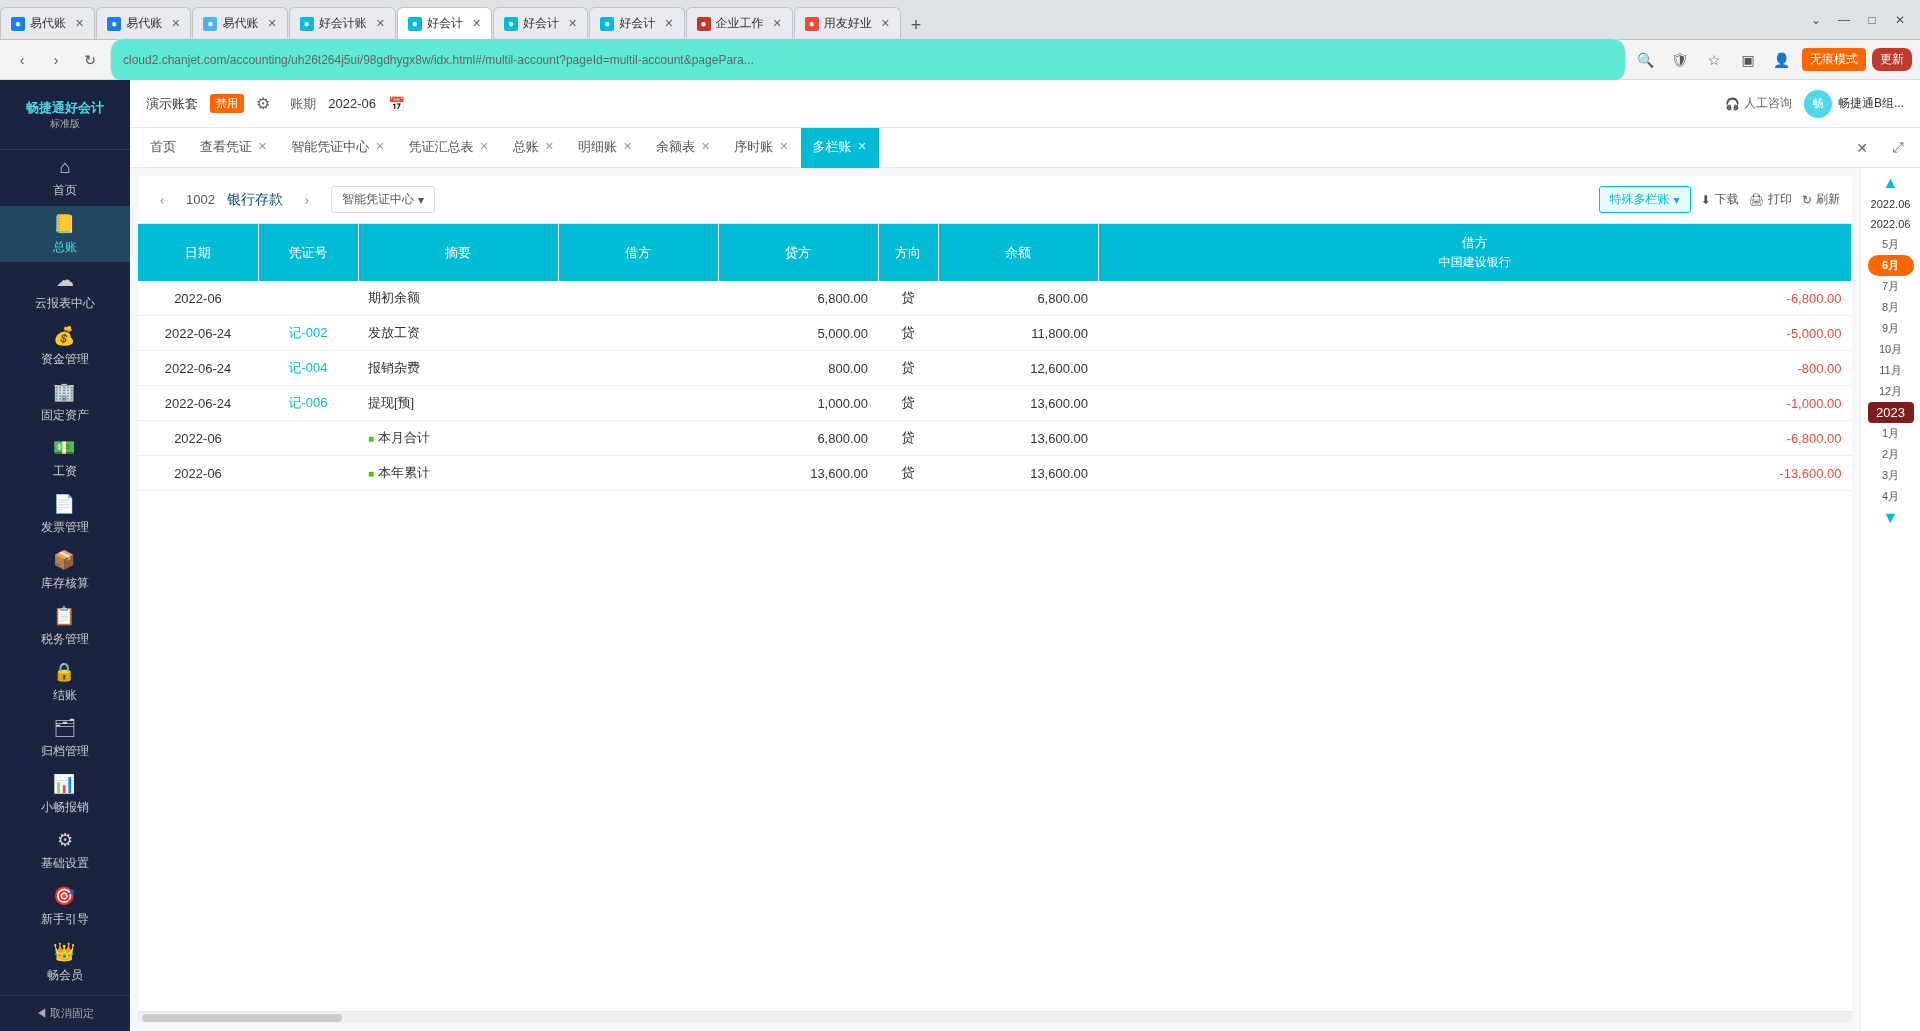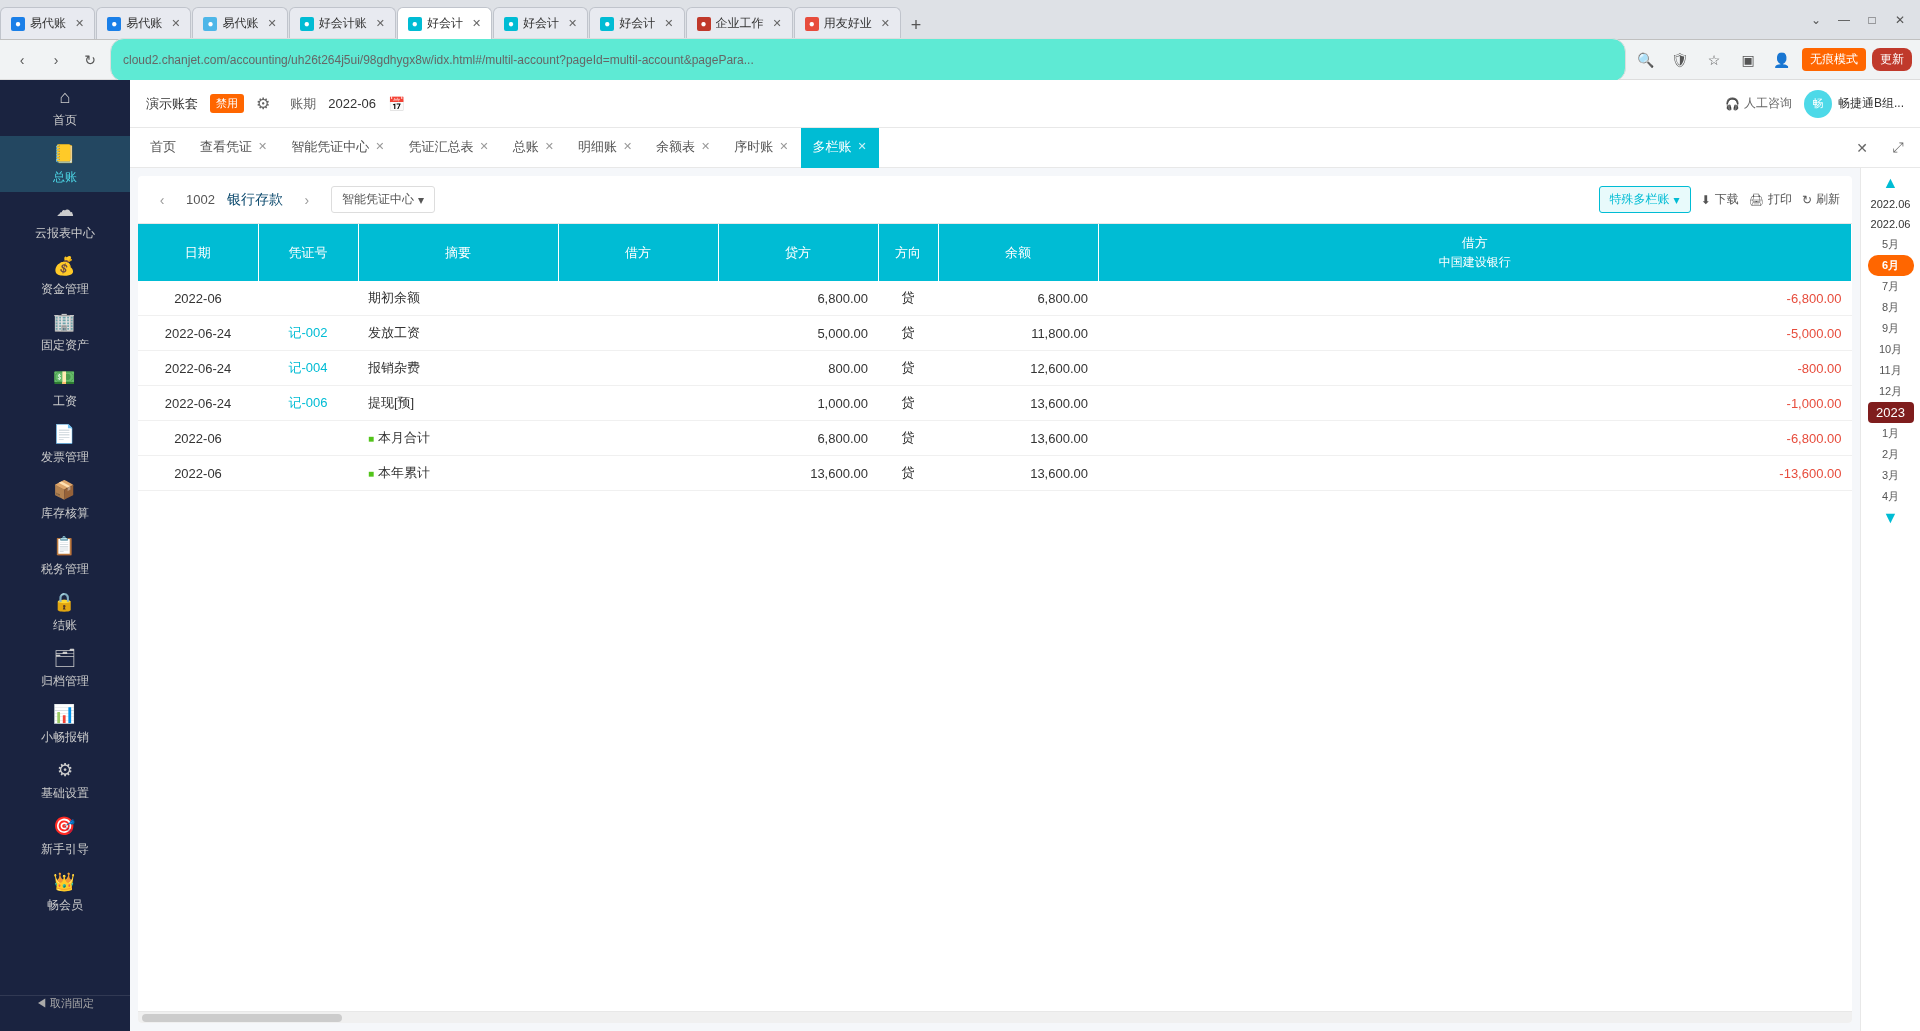--- a/index.html
+++ b/index.html
@@ -30,21 +30,21 @@
 
     
     .sidebar { width: 130px; background: #1a2340; color: white; display: flex; flex-direction: column; overflow: hidden; flex-shrink: 0; }
     .sidebar-logo { height: 70px; display: flex; flex-direction: column; align-items: center; justify-content: center; border-bottom: 1px solid rgba(255,255,255,0.1); padding: 8px; }
     .sidebar-logo-title { font-size: 13px; font-weight: bold; color: #4dd9e8; }
     .sidebar-logo-sub { font-size: 10px; color: #aaa; }
     .sidebar-item { display: flex; flex-direction: column; align-items: center; justify-content: center; height: 56px; cursor: pointer; color: #ccc; font-size: 12px; gap: 4px; position: relative; }
     .sidebar-item.active { background: rgba(77,217,232,0.2); color: #4dd9e8; }
     .sidebar-item .icon { font-size: 18px; }
     .sidebar-bottom { margin-top: auto; }
-    .sidebar-pin { display: flex; align-items: flex-start; justify-content: center; gap: 4px; height: 36px; color: #aaa; font-size: 11px; cursor: pointer; border-top: 1px solid rgba(255,255,255,0.1); }
+    .sidebar-pin { display: flex; align-items: center; justify-content: center; gap: 4px; height: 36px; color: #aaa; font-size: 11px; cursor: pointer; border-top: 1px solid rgba(255,255,255,0.1); }
 
     
     .main-content { flex: 1; display: flex; flex-direction: column; overflow: hidden; background: #f5f7fa; }
 
     
     .top-bar { height: 48px; background: white; display: flex; align-items: center; padding: 0 16px; border-bottom: 1px solid #e8e8e8; justify-content: space-between; flex-shrink: 0; }
     .top-bar-left { display: flex; align-items: center; gap: 12px; }
     .demo-badge { background: #ff6600; color: white; font-size: 11px; padding: 2px 6px; border-radius: 3px; }
     .top-bar-right { display: flex; align-items: center; gap: 12px; }
     .consult-btn { display: flex; align-items: center; gap: 4px; color: #666; font-size: 12px; cursor: pointer; }
@@ -179,20 +179,24 @@
     <div class="browser-action-btn">▣</div>
     <div class="browser-action-btn">👤</div>
     <div class="wuhen-mode">无痕模式</div>
     <div class="update-btn">更新</div>
   </div>
 </div>
 
 <div class="app-container">
 
   <div class="sidebar">
+    <div class="sidebar-logo">
+      <div class="sidebar-logo-title">畅捷通好会计</div>
+      <div class="sidebar-logo-sub">标准版</div>
+    </div>
     <div id="sidebar-items-container">
         <div class="sidebar-item">
     <span class="icon">⌂</span>
     <span>首页</span>
   </div>
         <div class="sidebar-item active">
     <span class="icon">📒</span>
     <span>总账</span>
   </div>
         <div class="sidebar-item">

